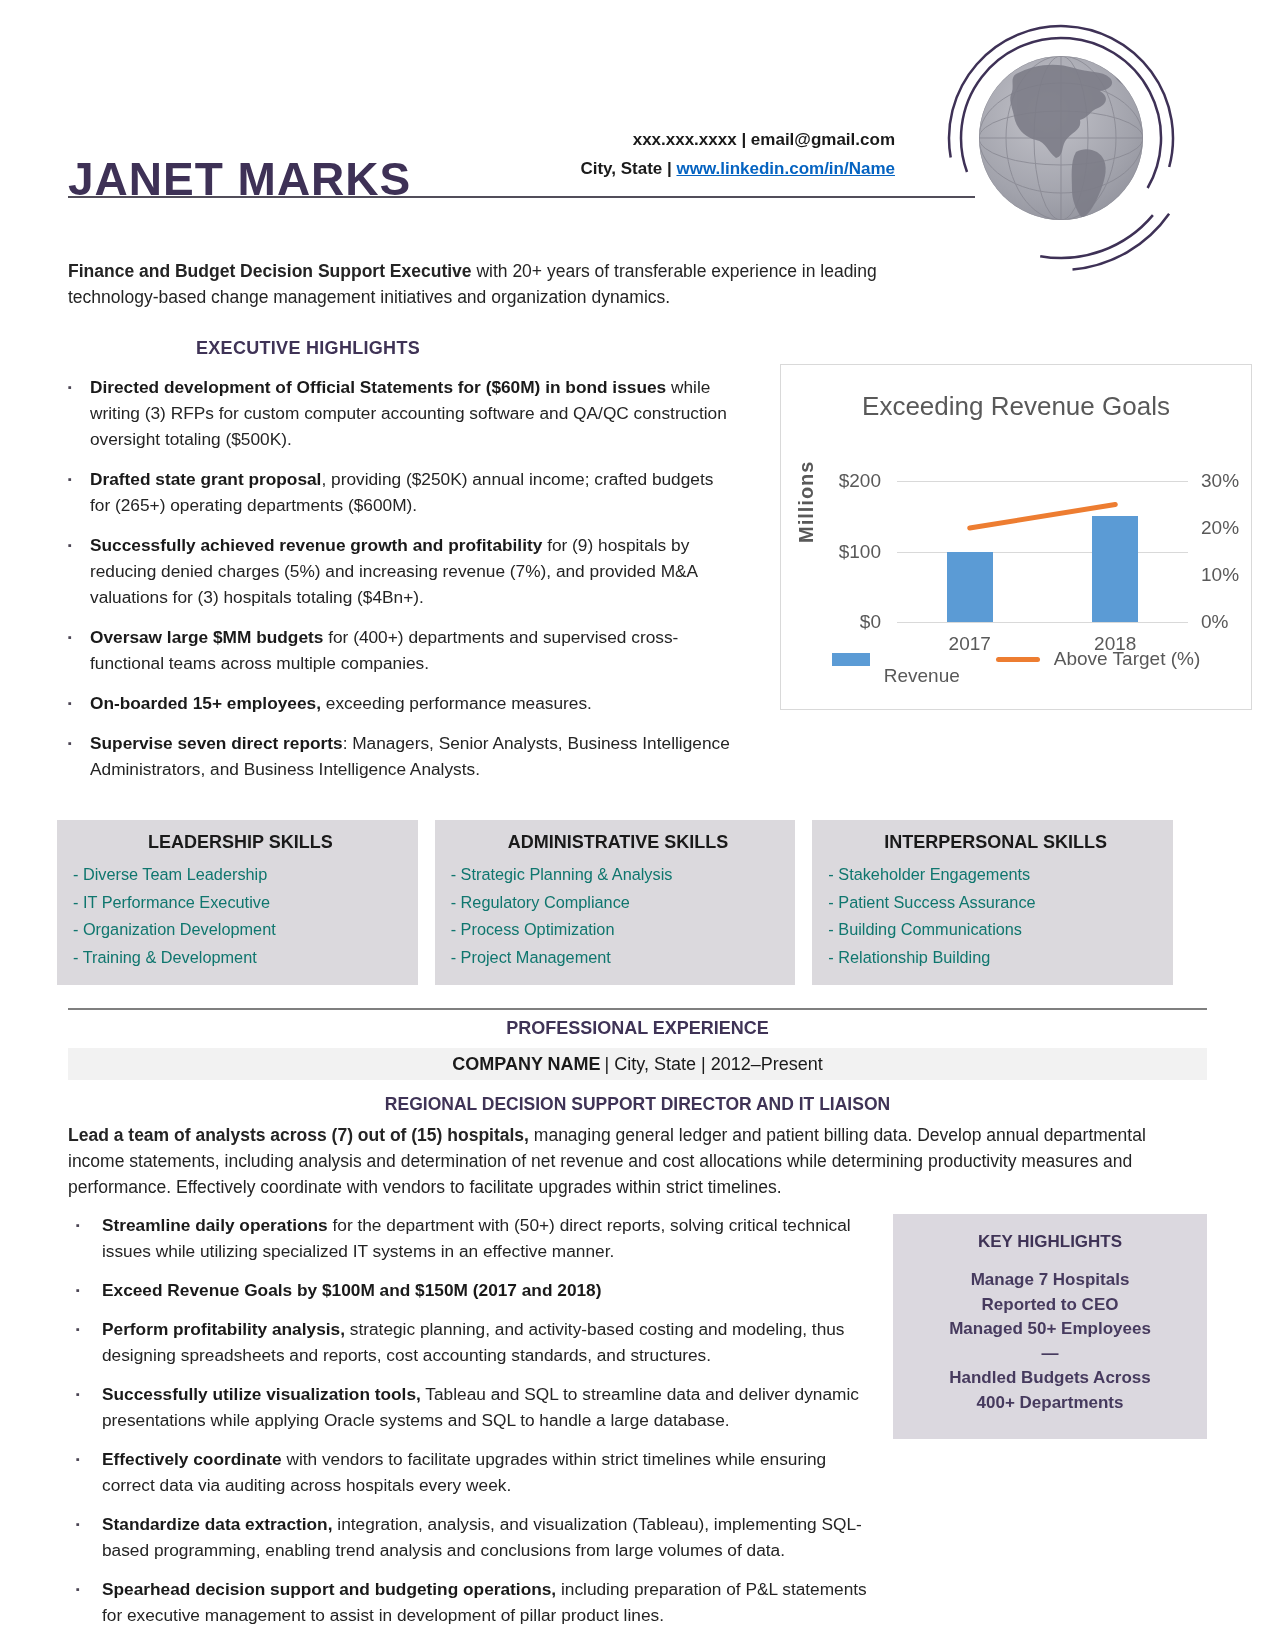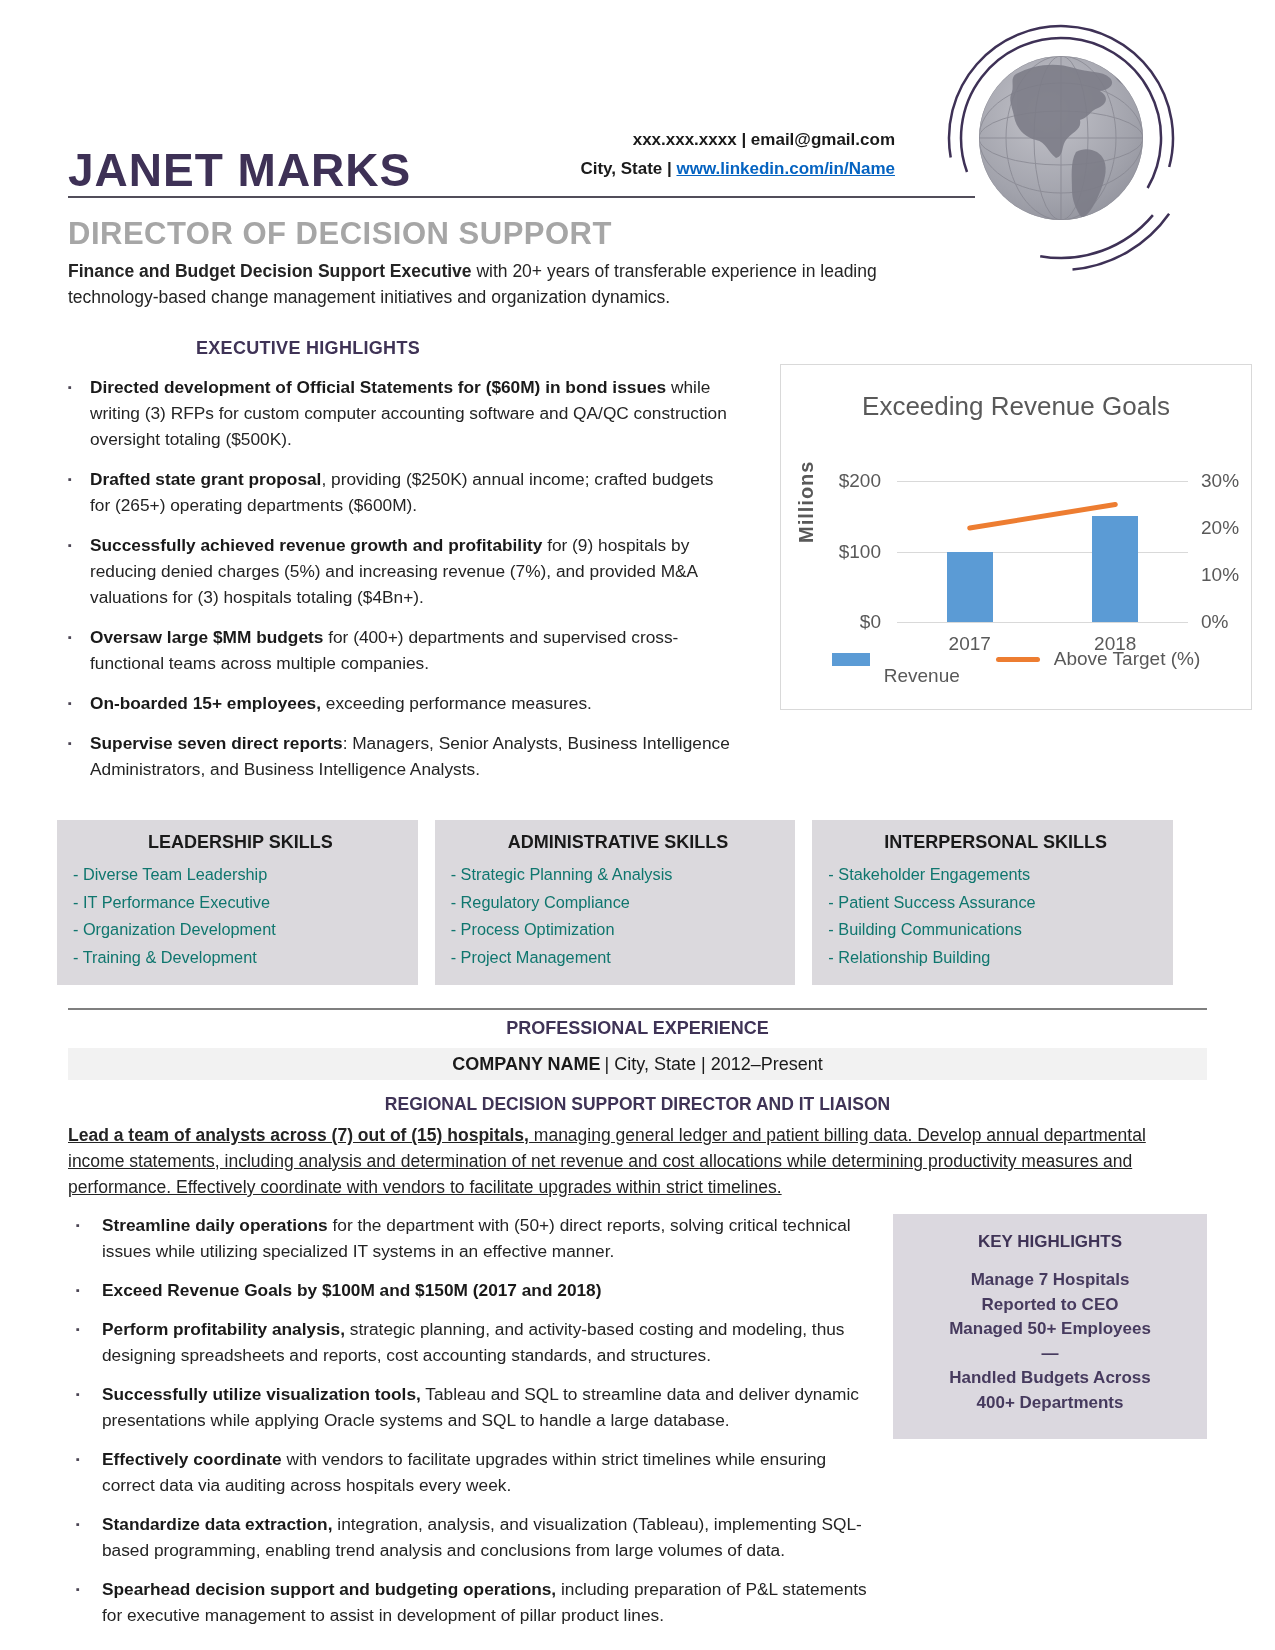--- a/index.html
+++ b/index.html
@@ -1,21 +1,21 @@
 <!DOCTYPE html>
 <html><head>
 <meta charset="utf-8">
 <style>
   html,body{margin:0;padding:0;background:#ffffff;}
   .page{position:relative;width:1275px;height:1650px;background:#fff;overflow:hidden;
         font-family:"Liberation Sans",sans-serif;color:#242424;}
   .abs{position:absolute;}
 
   
-  .name{left:68px;top:112px;font-size:46px;font-weight:bold;color:#3E3156;letter-spacing:1px;text-align:center;}
+  .name{left:68px;top:121px;font-size:46px;font-weight:bold;color:#3E3156;letter-spacing:1px;text-align:center;}
   .contact{left:455px;top:125px;width:440px;text-align:right;font-weight:bold;font-size:17px;color:#1a1a1a;line-height:29px;}
   .contact a{color:#0563C1;text-decoration:underline;}
   .header-rule{left:68px;top:196px;width:907px;height:2px;background:#514d5a;}
 
   
   .globe{left:928px;top:10px;}
 
   
   .doc-title{left:68px;top:216px;font-size:31px;font-weight:bold;color:#A6A6A6;letter-spacing:.5px;}
   .summary{left:68px;top:258px;width:880px;font-size:17.5px;line-height:26px;}
@@ -55,21 +55,21 @@
   .skill-box h4{margin:0 0 8px;text-align:center;font-size:18px;color:#1a1a1a;}
   .skill-item{font-size:16.3px;line-height:27.5px;color:#0f766e;}
 
   
   .exp-rule{left:68px;top:1008px;width:1139px;height:2px;background:#7F7F7F;}
   .exp-heading{left:0;top:1018px;width:1275px;text-align:center;font-size:18px;font-weight:bold;color:#3F3356;}
   .company-bar{left:68px;top:1048px;width:1139px;height:32px;background:#F2F2F2;
                display:flex;align-items:center;justify-content:center;font-size:18px;color:#1a1a1a;}
   .company-bar b{margin-right:4px;}
   .role{left:0;top:1094px;width:1275px;text-align:center;font-size:17.5px;font-weight:bold;color:#3F3356;}
-  .intro{left:68px;top:1122px;width:1139px;font-size:17.5px;line-height:26px;text-decoration:underline;}
+  .intro{left:68px;top:1122px;width:1139px;font-size:17.5px;line-height:26px;}
   .exp-bullets{left:68px;top:1212px;width:800px;}
   .exp-bullets .bullet{margin-bottom:13px;}
   .exp-bullets .sq{width:34px;padding-left:8px;box-sizing:border-box;}
 
   
   .key-box{left:893px;top:1214px;width:314px;box-sizing:border-box;background:#DBD8DF;
            padding:18px 10px 24px;text-align:center;color:#463A5E;}
   .key-box h4{margin:0 0 16px;font-size:17px;color:#3F3356;}
   .key-line{font-size:17px;font-weight:bold;line-height:24.5px;}
 </style>
@@ -112,21 +112,20 @@
     </g>
   </svg>
 
   <h1 class="abs name">JANET MARKS</h1>
   <div class="abs contact">
     <div>xxx.xxx.xxxx | email@gmail.com</div>
     <div><span>City, State | </span><a href="#">www.linkedin.com/in/Name</a></div>
   </div>
   <div class="abs header-rule"></div>
 
-  <div class="abs doc-title">DIRECTOR OF DECISION SUPPORT</div>
   <p class="abs summary" style="margin:0;"><b>Finance and Budget Decision Support Executive</b><span> with 20+ years of transferable experience in leading technology-based change management initiatives and organization dynamics.</span></p>
 
   <div class="abs exec-heading">EXECUTIVE HIGHLIGHTS</div>
   <div class="abs exec-bullets">
     <div class="bullet">
         <span class="sq">▪</span>
         <span class="bt"><b>Directed development of Official Statements for ($60M) in bond issues</b><span> while writing (3) RFPs for custom computer accounting software and QA/QC construction oversight totaling ($500K).</span></span>
       </div>
     <div class="bullet">
         <span class="sq">▪</span>

